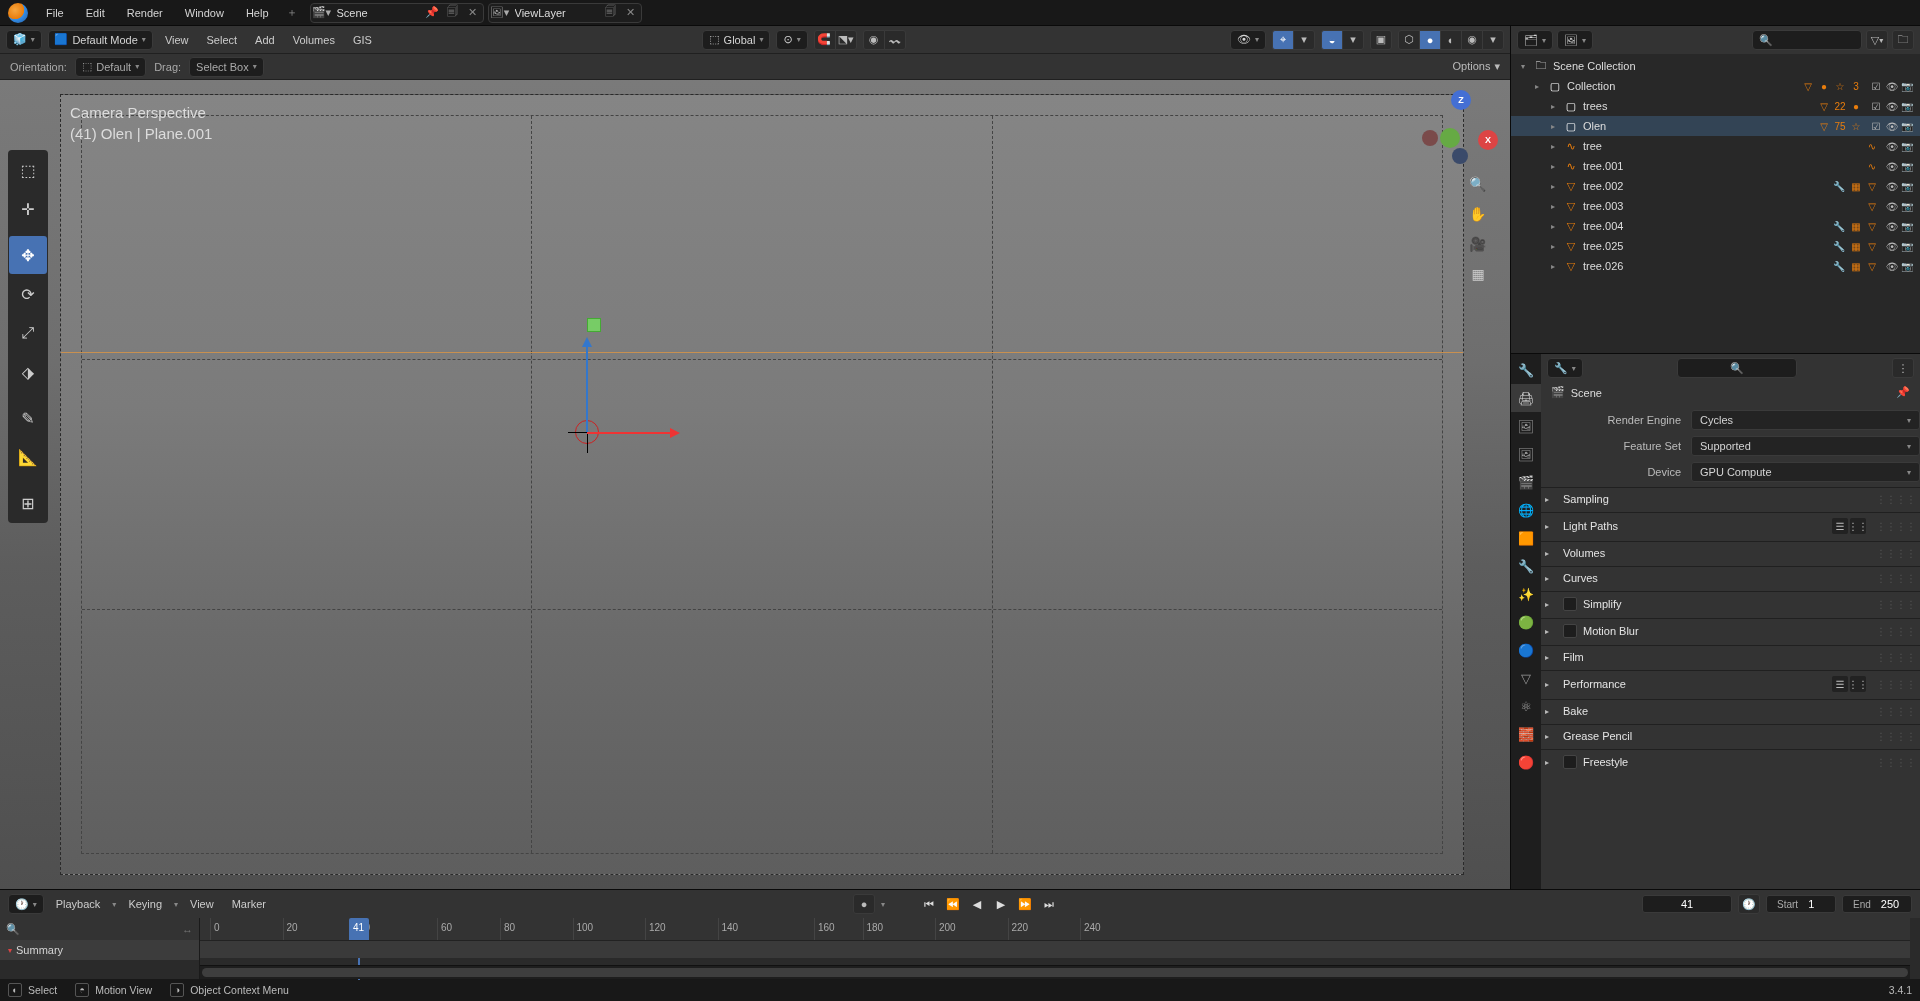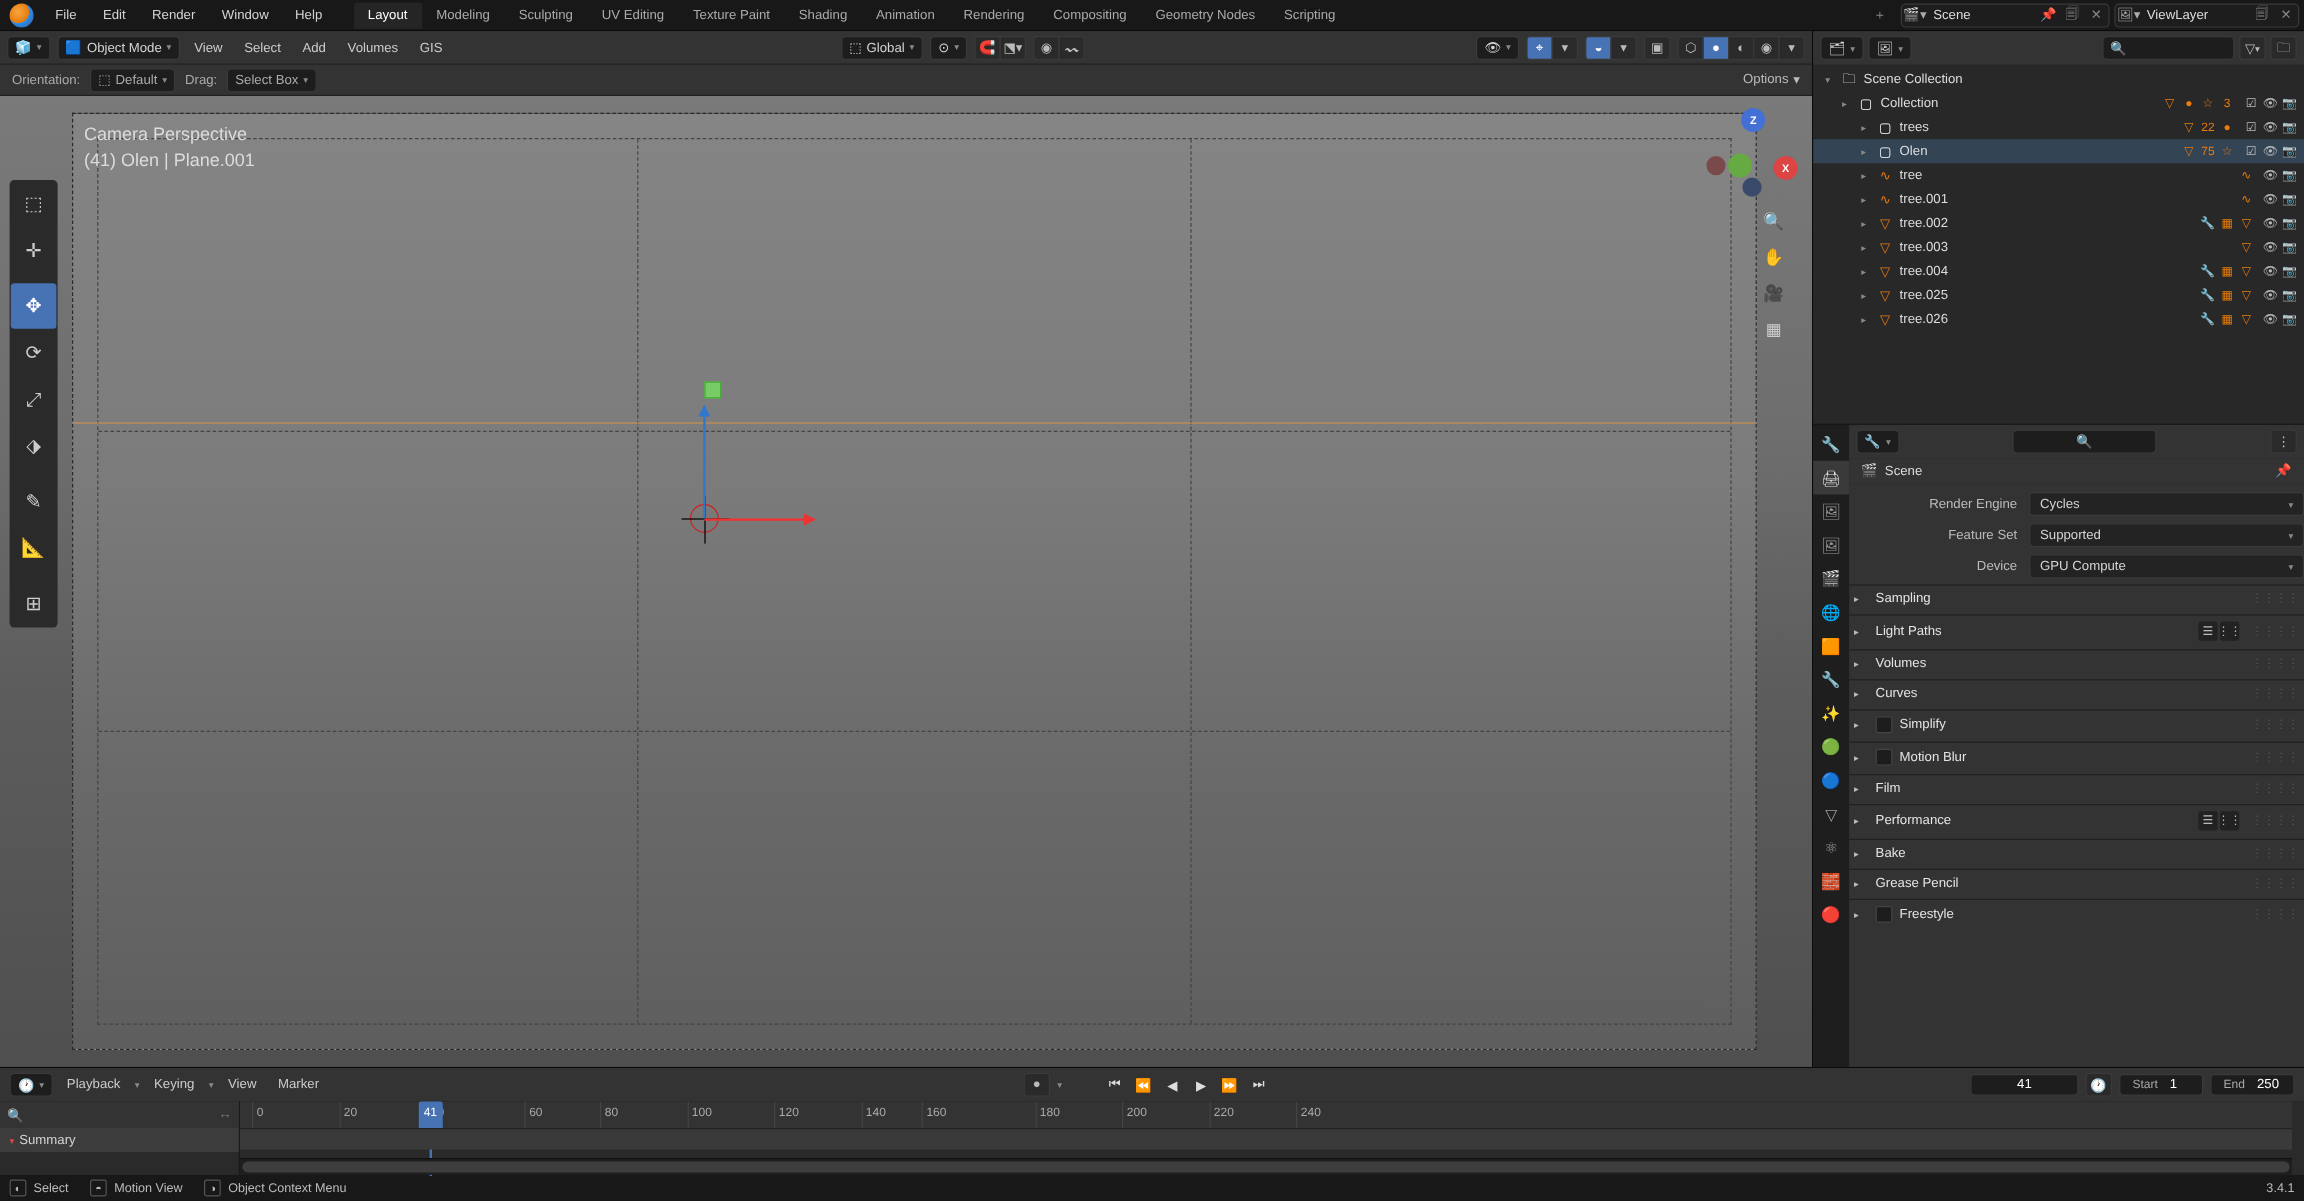--- a/index.html
+++ b/index.html
@@ -130,33 +130,20 @@
 
 <div class="topbar">
   <div class="logo"></div>
   <div class="menu" id="top-menu">
       <div class="menu-item">File</div>
       <div class="menu-item">Edit</div>
       <div class="menu-item">Render</div>
       <div class="menu-item">Window</div>
       <div class="menu-item">Help</div>
     </div>
-  <div class="workspaces" id="workspaces">
-      <div class="ws-tab active">Layout</div>
-      <div class="ws-tab">Modeling</div>
-      <div class="ws-tab">Sculpting</div>
-      <div class="ws-tab">UV Editing</div>
-      <div class="ws-tab">Texture Paint</div>
-      <div class="ws-tab">Shading</div>
-      <div class="ws-tab">Animation</div>
-      <div class="ws-tab">Rendering</div>
-      <div class="ws-tab">Compositing</div>
-      <div class="ws-tab">Geometry Nodes</div>
-      <div class="ws-tab">Scripting</div>
-    </div>
   <div class="ws-add">＋</div>
 
   <div class="top-right">
     <div class="hdr-field">
       <span class="hdr-icon">🎬▾</span>
       <input class="hdr-input" value="Scene" style="">
       <span class="hdr-btn">📌</span>
       <span class="hdr-btn">🗐</span>
       <span class="hdr-btn">✕</span>
     </div>
@@ -168,21 +155,21 @@
     </div>
   </div>
 </div>
 
 <div class="main">
   <div class="view3d">
     <div class="v3d-header">
       <div class="dd">🧊<span class="chev">▾</span></div>
       <div class="dd">
           <span>🟦</span>
-          <span>Object Mode</span>
+          <span>Default Mode</span>
           <span class="chev">▾</span>
         </div>
       <span class="hdr-txt">View</span>
       <span class="hdr-txt">Select</span>
       <span class="hdr-txt">Add</span>
       <span class="hdr-txt">Volumes</span>
       <span class="hdr-txt">GIS</span>
       <div class="spacer"></div>
       <div class="dd">⬚ <span>Global</span><span class="chev">▾</span></div>
       <div class="dd">⊙<span class="chev">▾</span></div>
@@ -640,21 +627,21 @@
     <div class="tl-track" id="tl-track">
       <div class="tl-ruler" id="tl-ruler">
           <div class="tl-tick" style="left: 10px;">0</div>
           <div class="tl-tick" style="left: 82.5px;">20</div>
           <div class="tl-tick" style="left: 155px;">40</div>
           <div class="tl-tick" style="left: 237px;">60</div>
           <div class="tl-tick" style="left: 300px;">80</div>
           <div class="tl-tick" style="left: 372.5px;">100</div>
           <div class="tl-tick" style="left: 445px;">120</div>
           <div class="tl-tick" style="left: 517.5px;">140</div>
-          <div class="tl-tick" style="left: 568px;">160</div>
+          <div class="tl-tick" style="left: 614px;">160</div>
           <div class="tl-tick" style="left: 662.5px;">180</div>
           <div class="tl-tick" style="left: 735px;">200</div>
           <div class="tl-tick" style="left: 807.5px;">220</div>
           <div class="tl-tick" style="left: 880px;">240</div>
           <div class="playhead" style="left: 148.625px;">41</div>
         </div>
       <div class="tl-dope"></div>
       <div class="tl-scroll">
           <div class="thumb"></div>
         </div>

